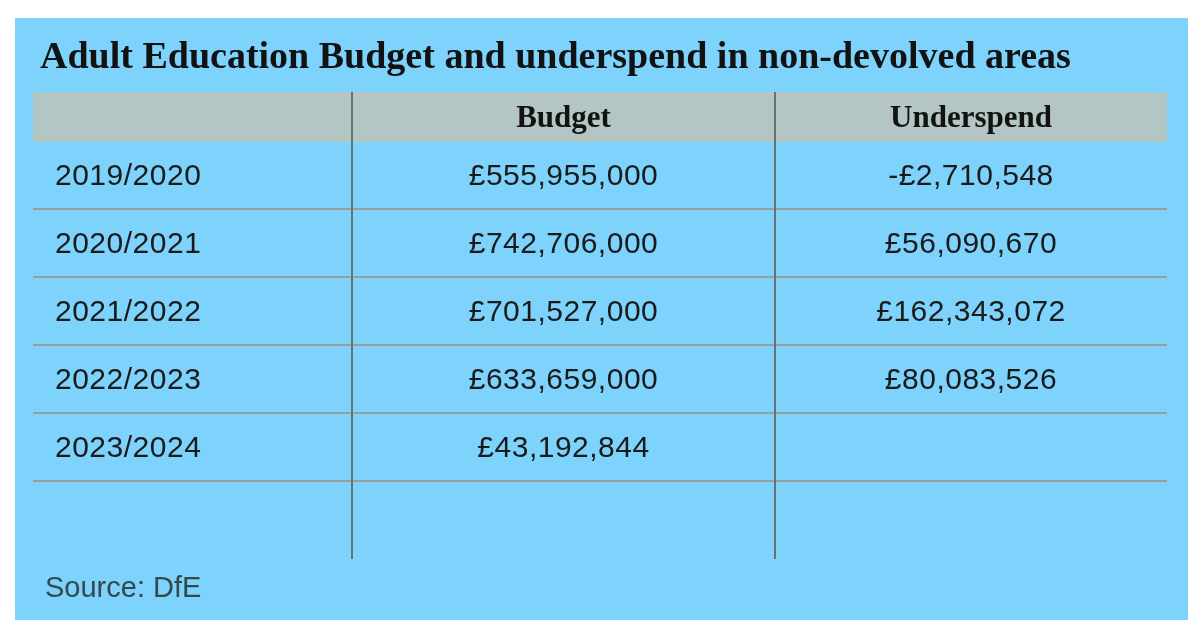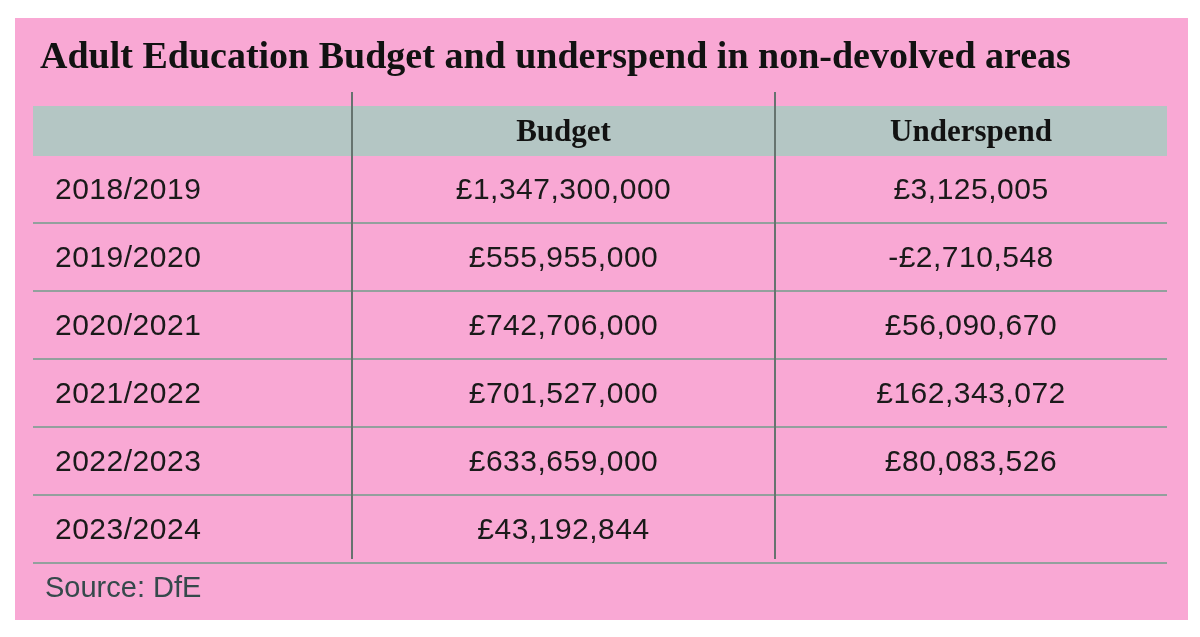--- a/index.html
+++ b/index.html
@@ -14,21 +14,21 @@
     height: 637px;
     background: #ffffff;
     overflow: hidden;
   }
   .card {
     position: absolute;
     left: 15px;
     top: 18px;
     width: 1173px;
     height: 602px;
-    background: #f9a8d4;
+    background: #7dd3fc;
   }
   .title {
     position: absolute;
     left: 25px;
     top: 14px;
     width: 1130px;
     font-family: "Liberation Serif", serif;
     font-weight: bold;
     font-size: 38px;
     line-height: 46px;
@@ -44,21 +44,20 @@
   .thead {
     display: grid;
     grid-template-columns: 319px 423px 392px;
     height: 50px;
     align-items: center;
     background: #b4c6c4;
     font-family: "Liberation Serif", serif;
     font-weight: bold;
     font-size: 31px;
     color: #121212;
-    margin-top: 14px;
   }
   .thead .cell { text-align: center; }
   .trow {
     display: grid;
     grid-template-columns: 319px 423px 392px;
     height: 68px;
     box-sizing: border-box;
     align-items: center;
     border-bottom: 2px solid #93a09d;
     font-size: 30px;
@@ -104,25 +103,20 @@
     <div class="title">Adult Education Budget and underspend in non-devolved areas</div>
 
     <div class="tablewrap">
       <div class="thead">
         <div class="cell"></div>
         <div class="cell">Budget</div>
         <div class="cell">Underspend</div>
       </div>
 
       <div class="trow">
-        <div class="cell year">2018/2019</div>
-        <div class="cell num">£1,347,300,000</div>
-        <div class="cell num">£3,125,005</div>
-      </div>
-      <div class="trow">
         <div class="cell year">2019/2020</div>
         <div class="cell num">£555,955,000</div>
         <div class="cell num">-£2,710,548</div>
       </div>
       <div class="trow">
         <div class="cell year">2020/2021</div>
         <div class="cell num">£742,706,000</div>
         <div class="cell num">£56,090,670</div>
       </div>
       <div class="trow">

